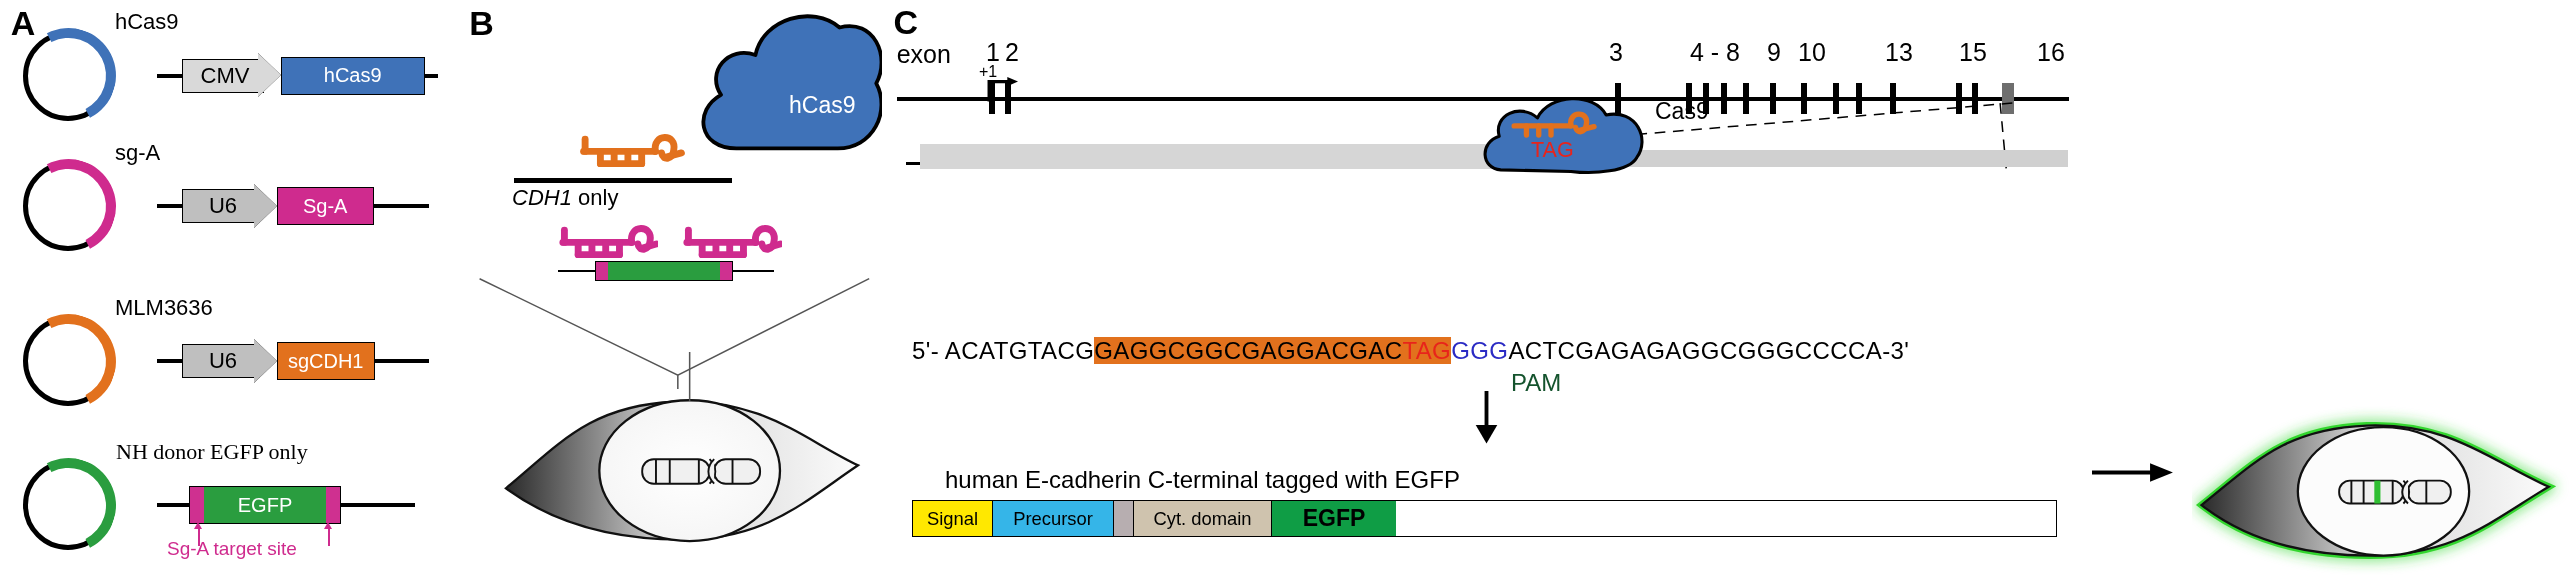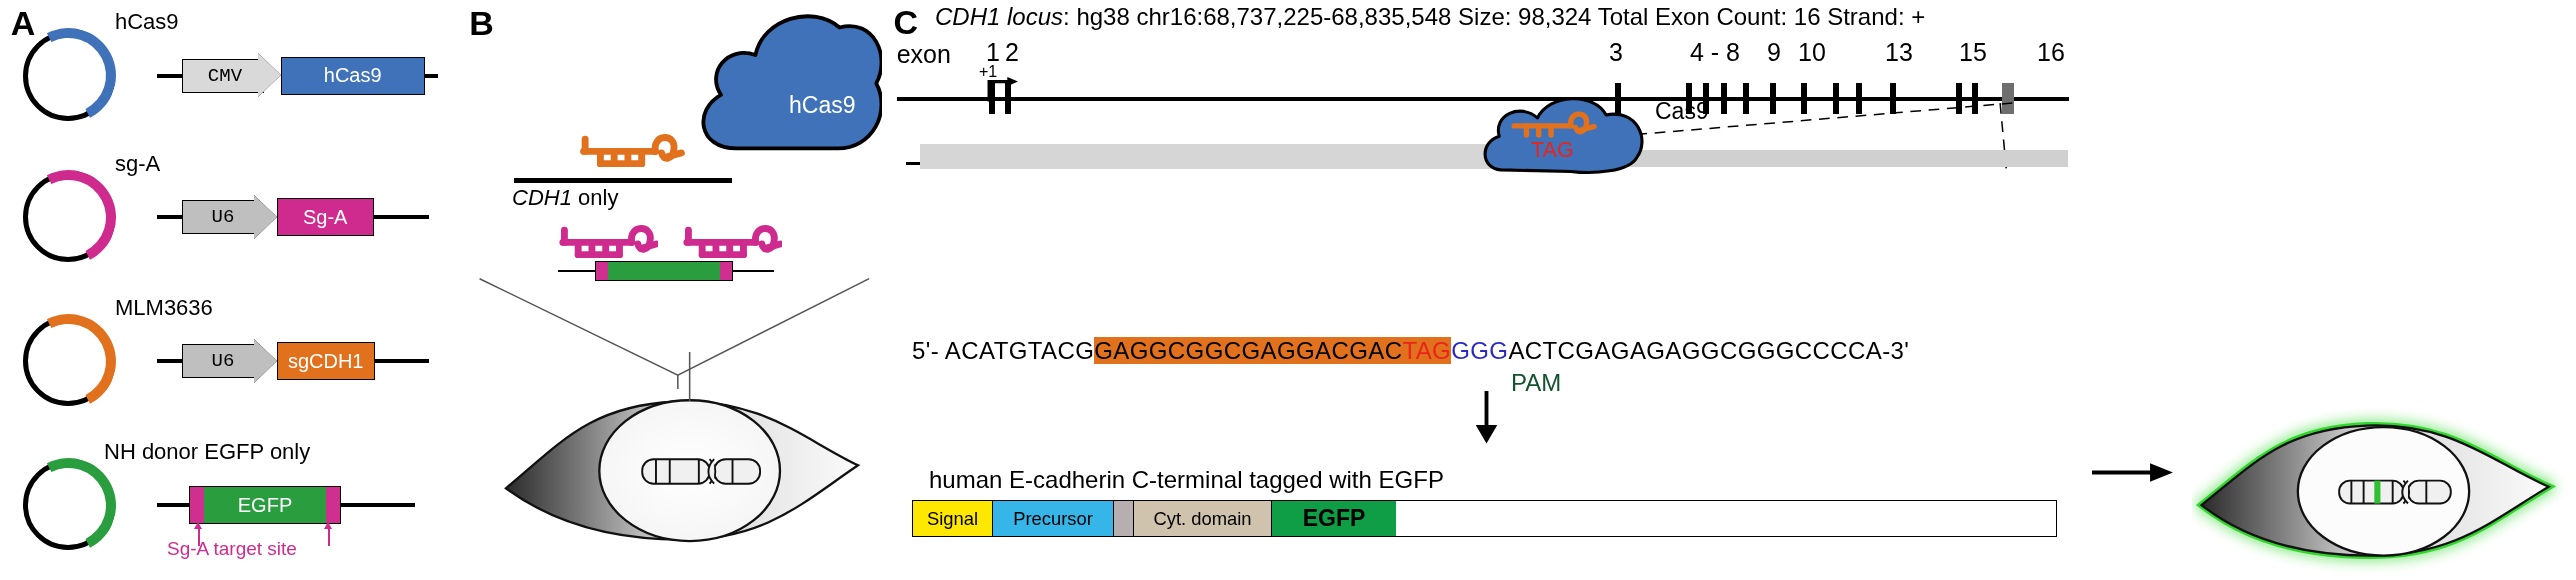--- a/index.html
+++ b/index.html
@@ -20,21 +20,21 @@
   .ptitle{position:absolute;left:115px;top:1.5px;font-size:22px;white-space:nowrap;}
   .cassette{position:absolute;left:157px;top:48px;height:40px;display:flex;align-items:center;}
   .wire{height:3.8px;background:#000;}
   .promo{position:relative;height:40px;display:flex;align-items:center;justify-content:center;
          padding:0 4.6px;}
   .promo .body{position:absolute;left:0;top:3.1px;bottom:3.1px;right:17px;background:#d9d9d9;
                border:1.5px solid #000;border-right:none;box-sizing:border-box;}
   .promo .tip{position:absolute;right:0;top:-2.3px;width:0;height:0;
               border-top:22px solid transparent;border-bottom:22px solid transparent;
               border-left:23px solid #d9d9d9;filter:drop-shadow(0.8px 0 0 #000);}
-  .promo .lbl{position:relative;z-index:3;font-size:19px;padding-right:12.3px;font-family:Liberation Mono, monospace;}
+  .promo .lbl{position:relative;z-index:3;font-size:22px;padding-right:12.3px;}
   .gene{height:38px;border:1.5px solid #000;box-sizing:border-box;display:flex;
         align-items:center;justify-content:center;color:#fff;font-size:20px;}
   .egfpbox{position:relative;height:38px;border:1.5px solid #000;box-sizing:border-box;
            background:#2a9d3f;display:flex;align-items:center;justify-content:center;}
   .egfpbox .tgt{position:absolute;top:0;bottom:0;width:13.8px;background:#cf3090;}
   .egfpbox .lbl{color:#fff;font-size:20px;z-index:2;}
   .tgtnote{position:absolute;left:167px;top:101px;color:#cf2b8e;font-size:19px;white-space:nowrap;}
   .tgtarrow{position:absolute;width:2.3px;height:17px;background:#cf2b8e;}
   .tgtarrow:after{content:"";position:absolute;left:-3.8px;top:-6.9px;width:0;height:0;
        border-left:4.6px solid transparent;border-right:4.6px solid transparent;border-bottom:7.7px solid #cf2b8e;}
@@ -91,21 +91,21 @@
         <div class="tip"></div>
         <div class="lbl">CMV</div>
       </div>
       <div class="gene" style="width:144px;background:#3f72b8;">
         <span>hCas9</span>
       </div>
       <div class="wire" style="width:13.8px;"></div>
     </div>
   </div>
 
-  <div class="construct" style="top:149px;">
+  <div class="construct" style="top:138px;">
     <div class="plasmid">
       <div class="ring"></div>
       <div class="arc" style="border-top-color:#cf2b8e;border-right-color:#cf2b8e;"></div>
     </div>
     <div class="ptitle">sg-A</div>
     <div class="cassette">
       <div class="wire" style="width:24.5px;"></div>
       <div class="promo" style="width:86px;">
         <div class="body" style="background:#bfbfbf;"></div>
         <div class="tip" style="border-left-color:#bfbfbf;"></div>
@@ -136,21 +136,21 @@
       </div>
       <div class="wire" style="width:54px;"></div>
     </div>
   </div>
 
   <div class="construct" style="top:437px;">
     <div class="plasmid">
       <div class="ring"></div>
       <div class="arc" style="border-top-color:#2a9d3f;border-right-color:#2a9d3f;"></div>
     </div>
-    <div class="ptitle" style="left:104px;">NH donor EGFP only</div>
+    <div class="ptitle" style="left:116px;font-family:Liberation Serif, serif;">NH donor EGFP only</div>
     <div class="cassette">
       <div class="wire" style="width:32px;"></div>
       <div class="egfpbox" style="width:152px;">
         <div class="tgt" style="left:0;"></div>
         <div class="tgt" style="right:0;"></div>
         <span class="lbl">EGFP</span>
       </div>
       <div class="wire" style="width:74px;"></div>
     </div>
     <div class="tgtarrow" style="left:198px;top:92px;"></div>
@@ -250,23 +250,20 @@
       <path d="M276 140 C286 150 286 162 276 172" fill="#f0f0f0" stroke="#111" stroke-width="2.5"></path>
       <path d="M282 140 C272 150 272 162 282 172" fill="#f0f0f0" stroke="#111" stroke-width="2.5"></path>
     </g>
   </svg>
 </div>
 
 <div class="abs" id="panelC">
 
   <div class="abs panel-letter" style="left:4.6px;top:4.6px;">C</div>
 
-  <div class="chdr">
-    <span class="ital">CDH1 locus</span><span>: hg38 chr16:68,737,225-68,835,548 Size: 98,324 Total Exon Count: 16 Strand: +</span>
-  </div>
 
   <div class="exonlbl" style="left:7.7px;top:40px;">exon</div>
   <div class="exonnum" style="left:97px;top:38px;">1</div>
   <div class="exonnum" style="left:116px;top:38px;">2</div>
   <div class="exonnum" style="left:720px;top:38px;">3</div>
   <div class="exonnum" style="left:801px;top:38px;">4 - 8</div>
   <div class="exonnum" style="left:878px;top:38px;">9</div>
   <div class="exonnum" style="left:909px;top:38px;">10</div>
   <div class="exonnum" style="left:996px;top:38px;">13</div>
   <div class="exonnum" style="left:1070px;top:38px;">15</div>
@@ -324,21 +321,21 @@
   <div class="seqline" style="left:23px;top:337px;">
     <span>5'- ACATGTACG</span><span class="hl-orange">GAGGCGGCGAGGACGAC</span><span class="hl-orange red">TAG</span><span class="blue">GGG</span><span>ACTCGAGAGAGGCGGGCCCCA-3'</span>
   </div>
   <div class="pamlbl" style="left:622px;top:369px;">PAM</div>
 
   <svg class="abs" style="left:582px;top:391px;" width="31" height="54" viewBox="0 0 40 70">
     <path d="M20 0 L20 48" stroke="#000" stroke-width="5" fill="none"></path>
     <path d="M6 44 L20 68 L34 44 Z" fill="#000"></path>
   </svg>
 
-  <div class="prottitle" style="left:40px;top:466px;">human E-cadherin C-terminal tagged with EGFP</div>
+  <div class="prottitle" style="left:56px;top:466px;">human E-cadherin C-terminal tagged with EGFP</div>
   <div class="protbar" style="left:23px;top:500px;width:1145px;">
     <div class="protseg" style="flex:0 0 80px;background:#ffe800;">
       <span>Signal</span>
     </div>
     <div class="protseg" style="flex:0 0 121px;background:#35b5e8;">
       <span>Precursor</span>
     </div>
     <div class="protseg" style="flex:0 0 20px;background:#b7aeb0;">
       <span></span>
     </div>

